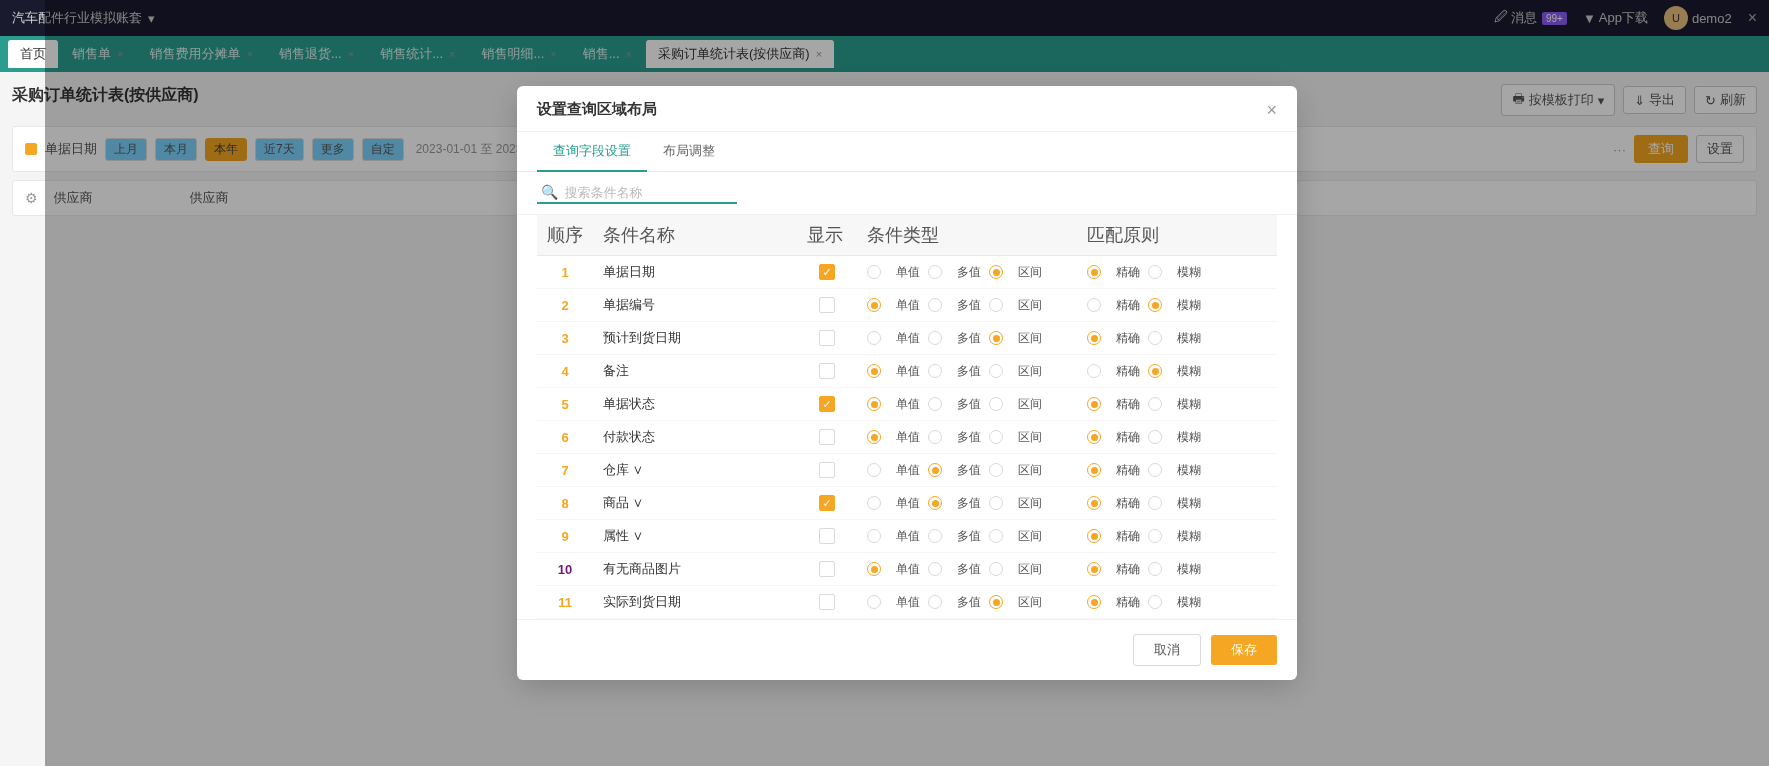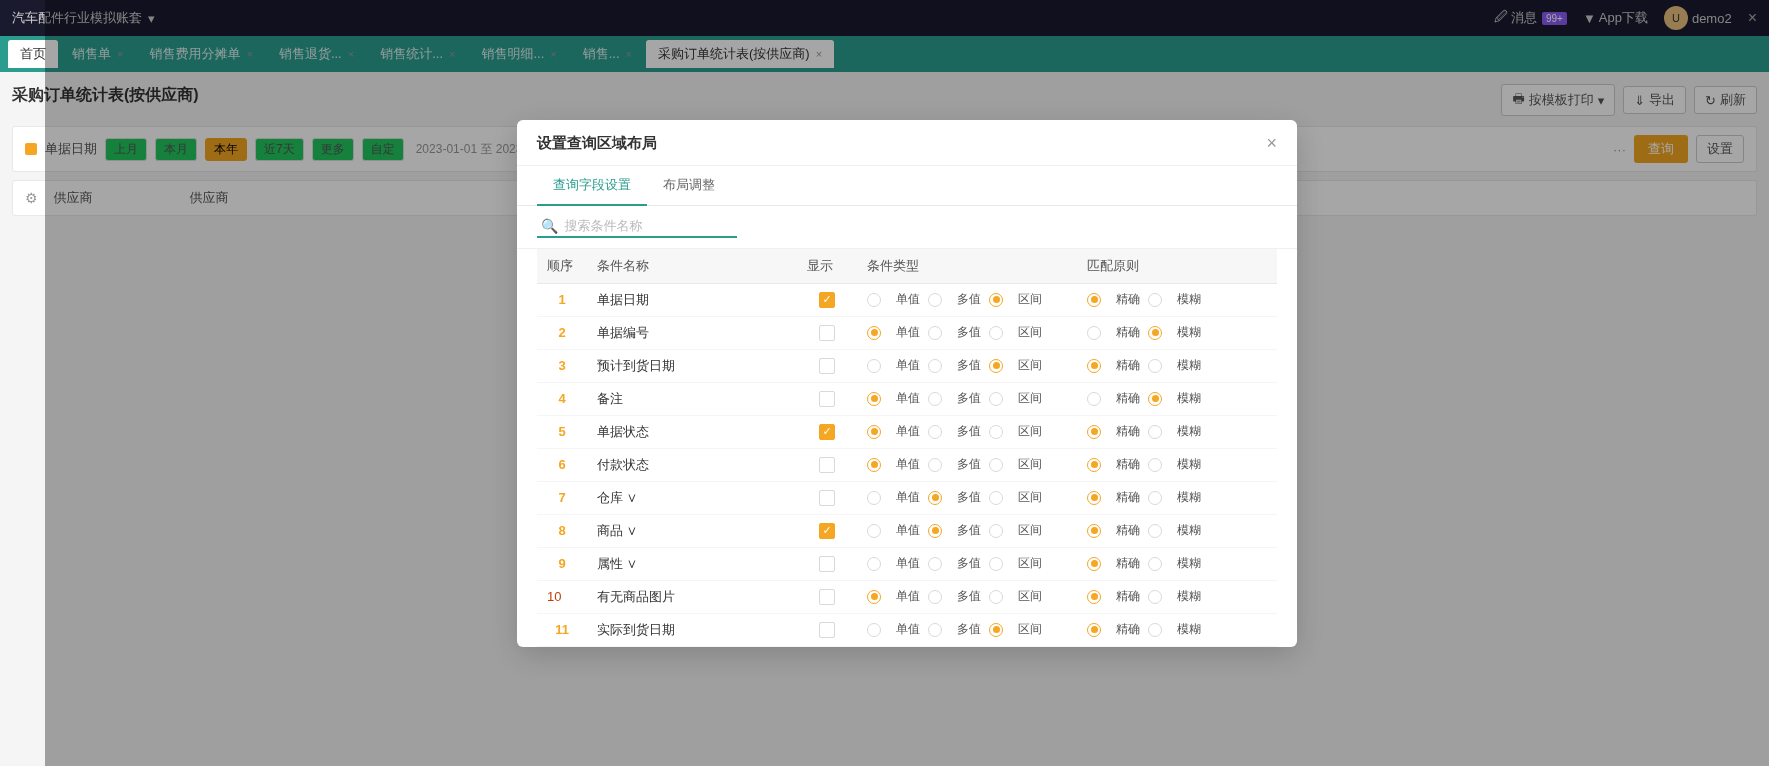--- a/index.html
+++ b/index.html
@@ -48,22 +48,22 @@
     .page-content {
       background: #f5f5f5;
       padding: 12px;
       min-height: calc(766px - 72px);
       position: relative;
     }
     .page-title { font-size: 16px; font-weight: bold; color: #333; margin-bottom: 10px; }
     .btn-outline { border: 1px solid #ccc; background: #fff; padding: 4px 10px; border-radius: 3px; cursor: pointer; font-size: 13px; color: #555; display: flex; align-items: center; gap: 4px; }
     .btn-orange { background: #f5a623; color: #fff; border: none; padding: 5px 14px; border-radius: 3px; cursor: pointer; font-size: 13px; }
     .filter-bar { background: #fff; border: 1px solid #e8e8e8; border-radius: 3px; padding: 8px 12px; margin-bottom: 8px; display: flex; align-items: center; gap: 8px; }
-    .filter-date-btn { padding: 2px 8px; border-radius: 3px; border: 1px solid #ddd; cursor: pointer; font-size: 12px; color: #555; background: #22c55e; }
-    .filter-date-btn.active { background: #f5a623; color: #000000; border-color: #f5a623; }
+    .filter-date-btn { padding: 2px 8px; border-radius: 3px; border: 1px solid #ddd; cursor: pointer; font-size: 12px; color: #555; background: #7dd3fc; }
+    .filter-date-btn.active { background: #f5a623; color: #404040; border-color: #f5a623; }
     .filter-date-range { font-size: 12px; color: #999; margin-left: 4px; }
     .table-header { background: #fff; border: 1px solid #e8e8e8; border-radius: 3px; padding: 8px 12px; display: flex; align-items: center; gap: 16px; }
     .table-header .gear-icon { color: #999; font-size: 14px; }
     .table-col { color: #555; font-size: 13px; min-width: 120px; }
 
     
     .overlay {
       position: fixed; top: 0; left: 0; right: 0; bottom: 0;
       background: rgba(0,0,0,0.35);
       z-index: 100;
@@ -139,21 +139,21 @@
       padding: 0 20px;
     }
     .dialog-table {
       width: 100%;
       border-collapse: collapse;
     }
     .dialog-table thead tr th {
       background: #f7f7f7;
       border-bottom: 1px solid #e8e8e8;
       padding: 8px 10px;
-      font-size: 13px;
+      font-size: 18px;
       color: #555;
       font-weight: 500;
       text-align: left;
       white-space: nowrap;
     }
     .dialog-table tbody tr td {
       padding: 7px 10px;
       border-bottom: 1px solid #f5f5f5;
       font-size: 13px;
       color: #333;
@@ -634,21 +634,21 @@
                     <span class="radio-label">精确</span>
                   </label>
                   <label class="radio-item">
                     <span class="radio-circle"></span>
                     <span class="radio-label">模糊</span>
                   </label>
                 </div>
               </td>
             </tr>
             <tr>
-              <td class="col-order" style="color: #c2410c; font-weight: normal; text-align: left;">10</td>
+              <td class="col-order" style="color: #701a75; font-weight: bold; text-align: center;">10</td>
               <td class="col-name">有无商品图片</td>
               <td class="col-show" style="text-align: center;"><span class="cb-custom"></span></td>
               <td class="col-type">
                 <div class="radio-group">
                   <label class="radio-item">
                     <span class="radio-circle selected"></span>
                     <span class="radio-label">单值</span>
                   </label>
                   <label class="radio-item">
                     <span class="radio-circle"></span>
@@ -703,14 +703,18 @@
                     <span class="radio-circle"></span>
                     <span class="radio-label">模糊</span>
                   </label>
                 </div>
               </td>
             </tr>
           </tbody>
       </table>
     </div>
 
+    <div class="dialog-footer">
+      <button class="btn-cancel">取消</button>
+      <button class="btn-save">保存</button>
+    </div>
   </div>
 </div>
 
 </body></html>

